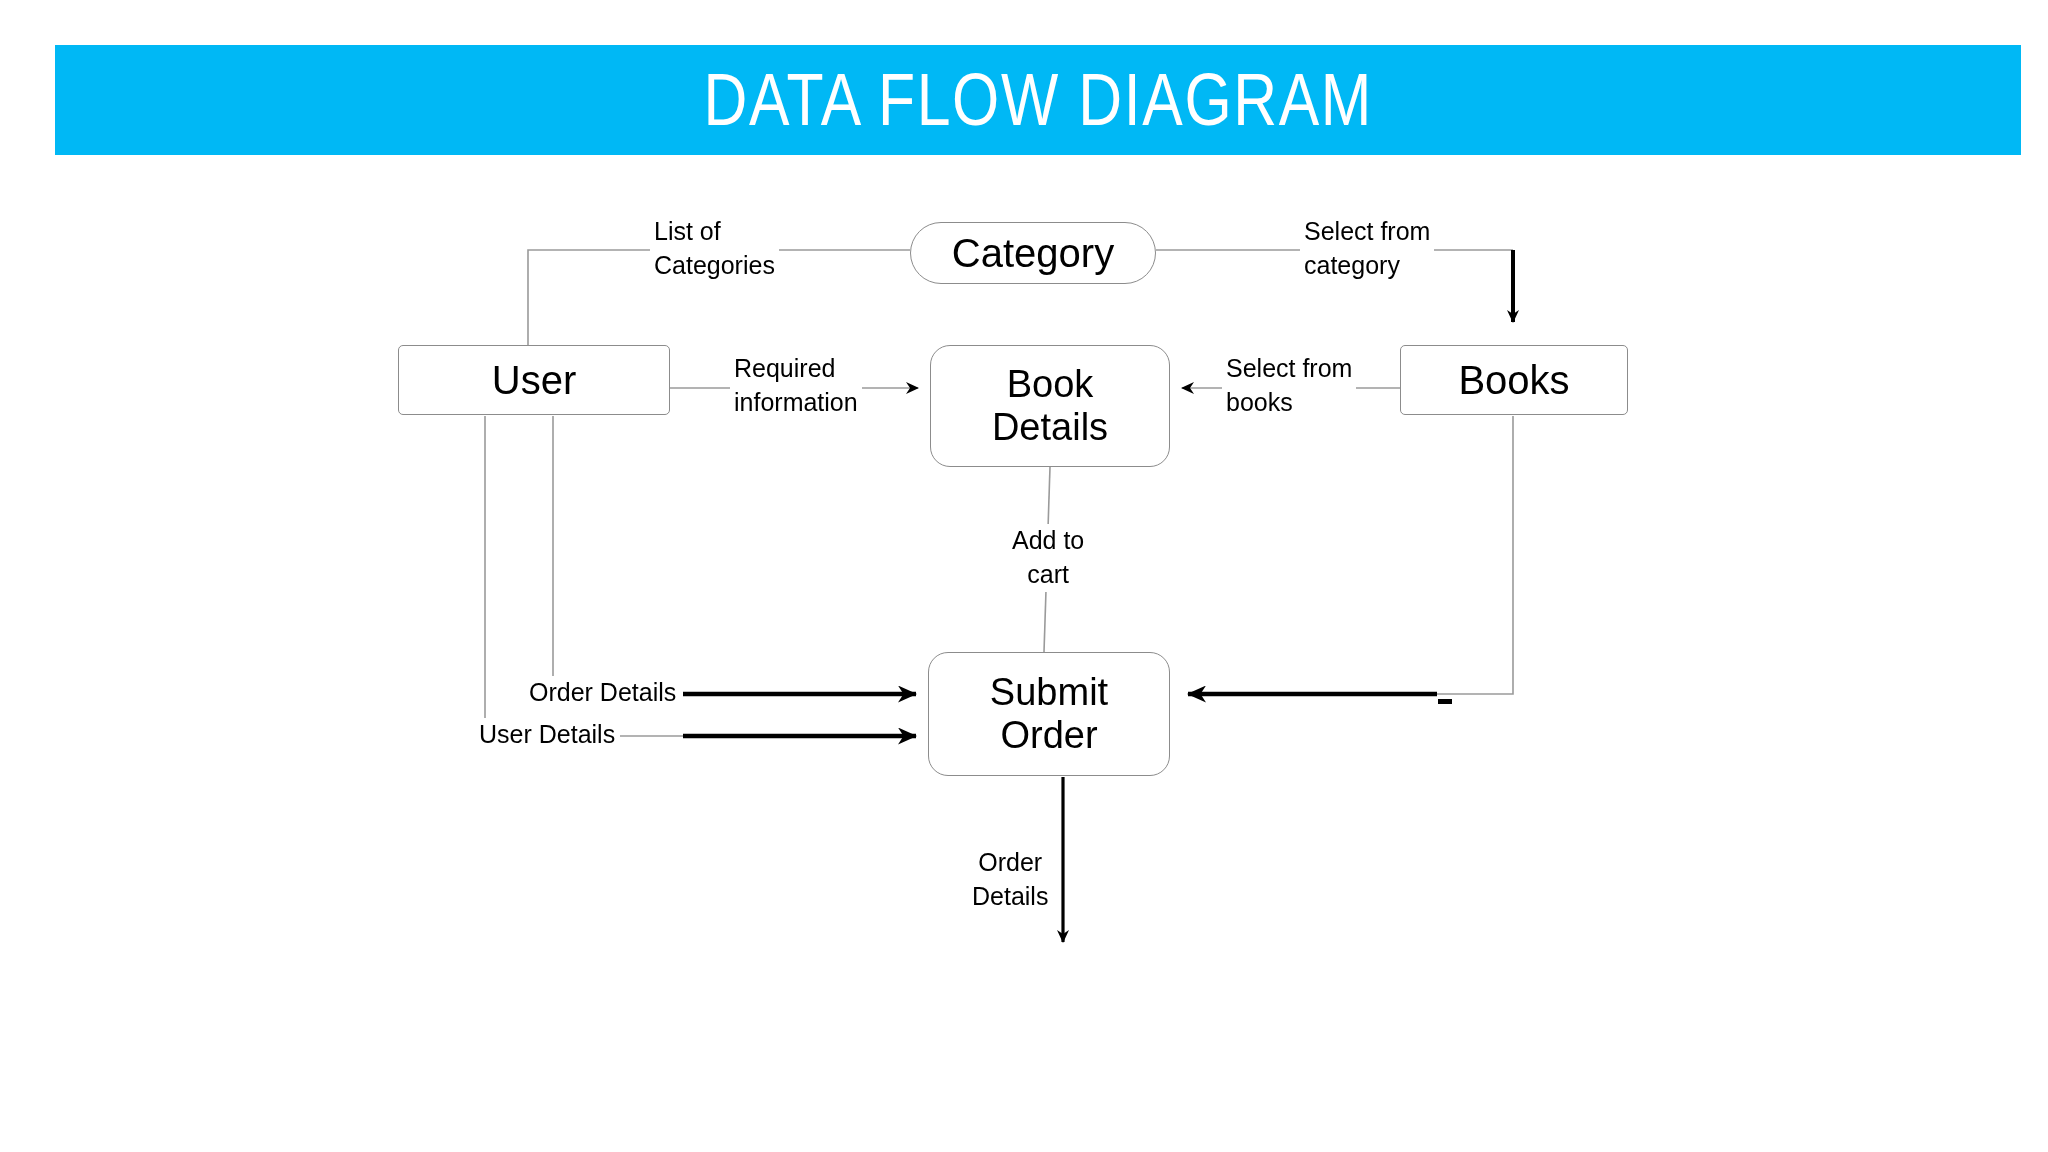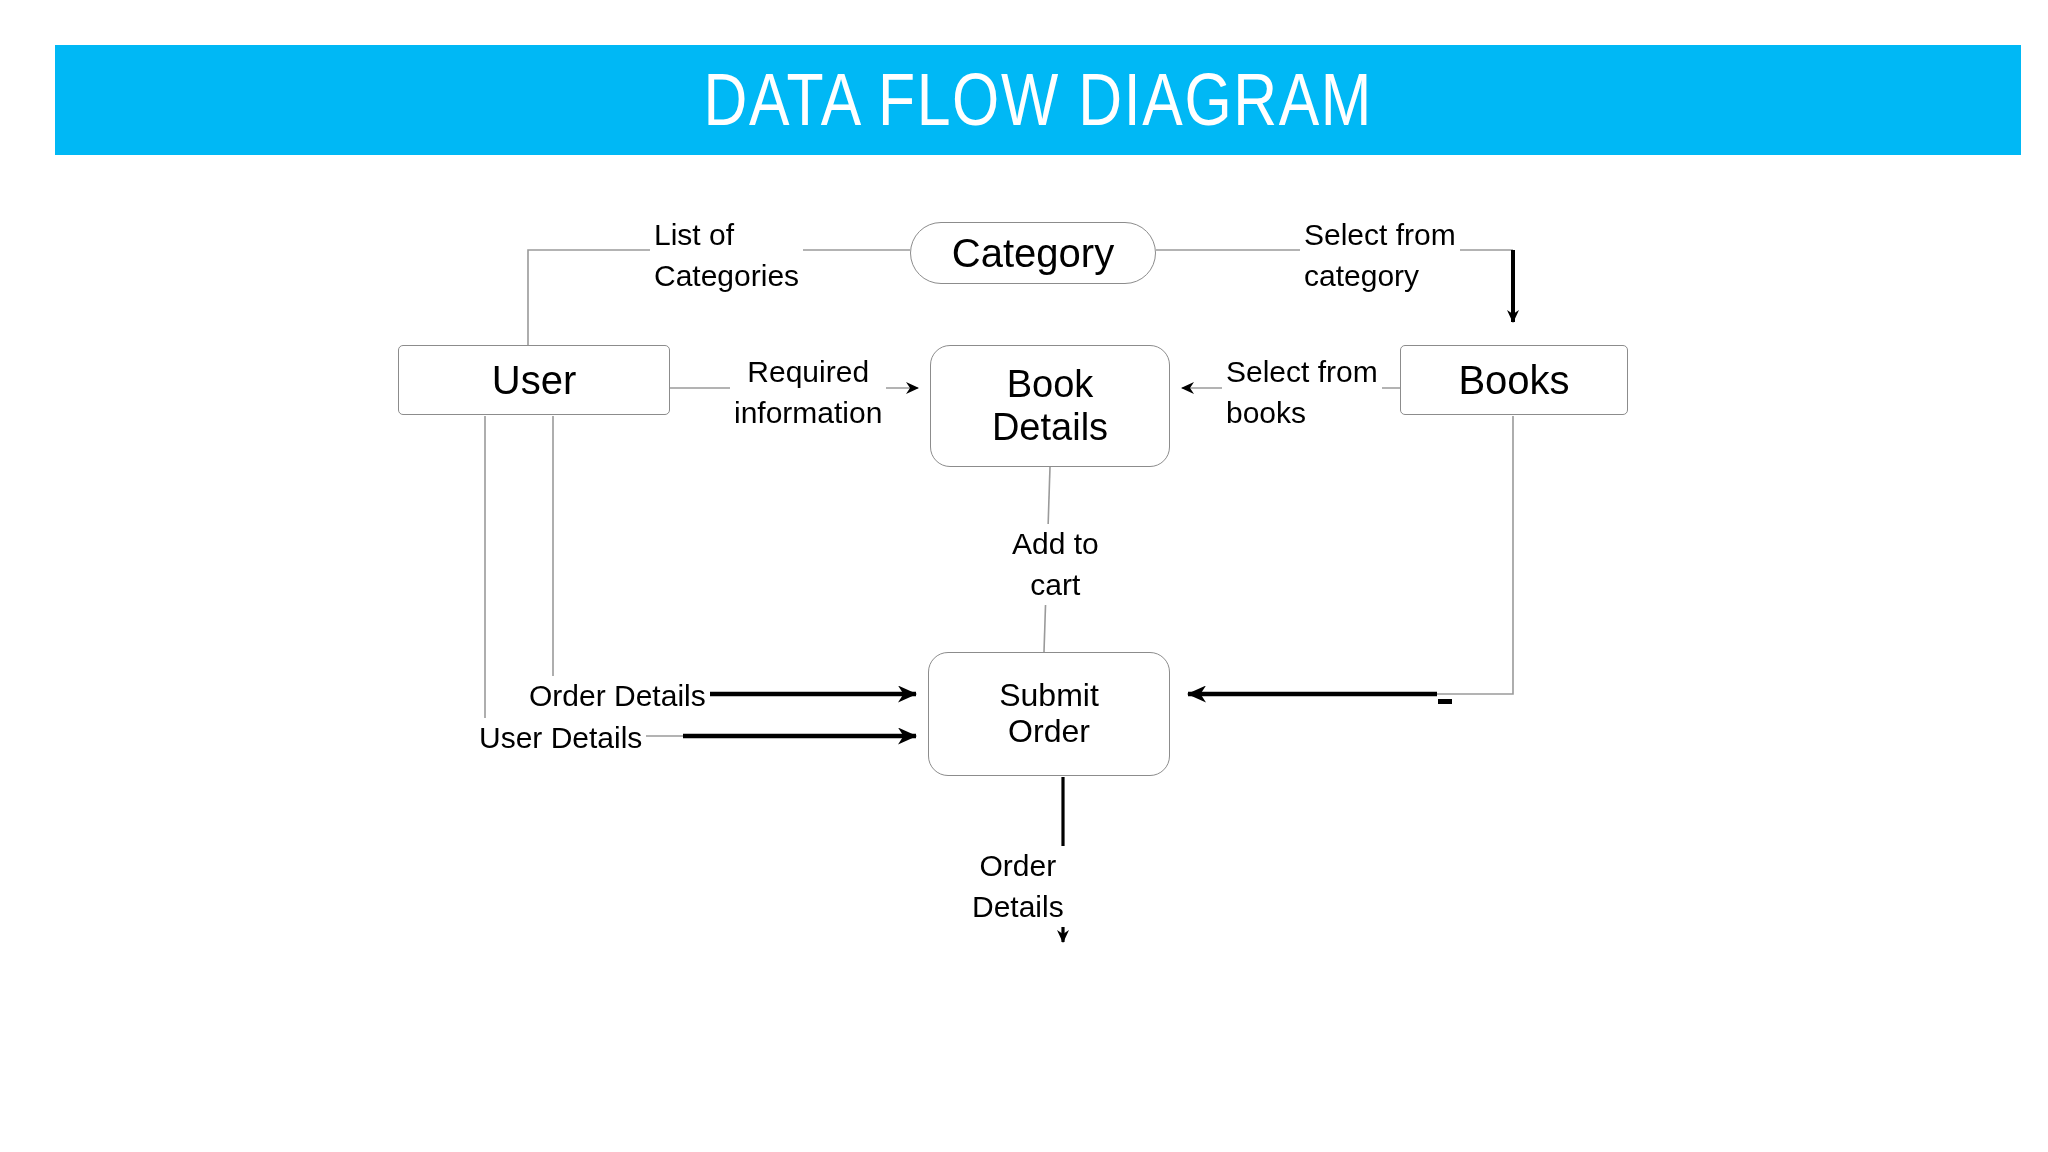--- a/index.html
+++ b/index.html
@@ -71,39 +71,39 @@
     white-space: pre-line;
   }
   .node.sharp   { border-radius: 5px; }
   .node.rounded { border-radius: 20px; }
   .node.pill    { border-radius: 32px; }
 
   #node-category  { left: 910px;  top: 222px; width: 246px; height: 62px;  font-size: 40px; }
   #node-user      { left: 398px;  top: 345px; width: 272px; height: 70px;  font-size: 40px; }
   #node-book      { left: 930px;  top: 345px; width: 240px; height: 122px; font-size: 38px; }
   #node-books     { left: 1400px; top: 345px; width: 228px; height: 70px;  font-size: 40px; }
-  #node-submit    { left: 928px;  top: 652px; width: 242px; height: 124px; font-size: 32px; }
+  #node-submit    { left: 928px;  top: 652px; width: 242px; height: 124px; font-size: 38px; }
   #node-success   { left: 930px;  top: 955px; width: 260px; height: 130px; font-size: 38px; }
 
   
   .edge-label {
     position: absolute;
     color: #000000;
     font-family: "Liberation Sans", sans-serif;
-    font-size: 30px;
+    font-size: 25px;
     line-height: 1.35;
     white-space: pre-line;
     background: #ffffff;
     padding: 0 4px;
     text-align: center;
   }
 
   #lbl-list-categories { left: 650px;  top: 215px; text-align: left; }
   #lbl-select-category { left: 1300px; top: 215px; text-align: left; }
-  #lbl-required-info   { left: 730px;  top: 352px; text-align: center; }
+  #lbl-required-info   { left: 730px;  top: 352px; text-align: left; }
   #lbl-select-books    { left: 1222px; top: 352px; text-align: left; }
   #lbl-add-to-cart     { left: 1008px; top: 524px; text-align: center; }
   #lbl-order-details-1 { left: 525px;  top: 676px; text-align: left; }
   #lbl-user-details    { left: 475px;  top: 718px; text-align: center; }
   #lbl-order-details-2 { left: 968px;  top: 846px; text-align: center; }
 </style>
 </head>
 <body>
 
 <div id="page">

